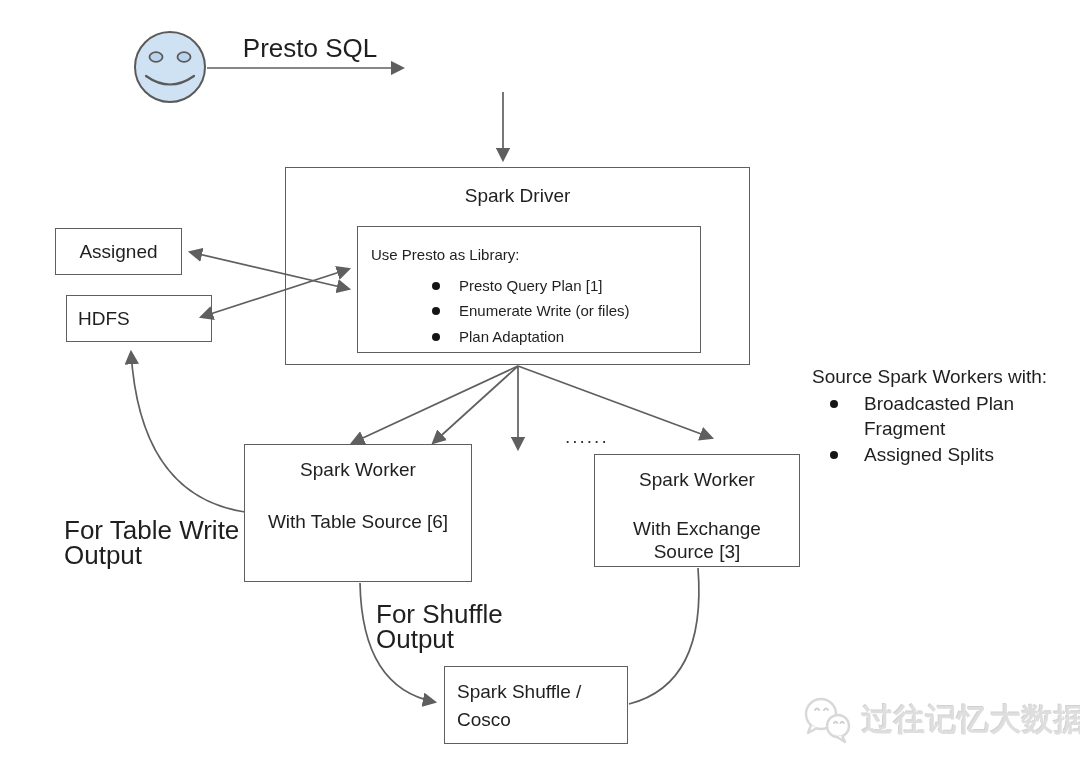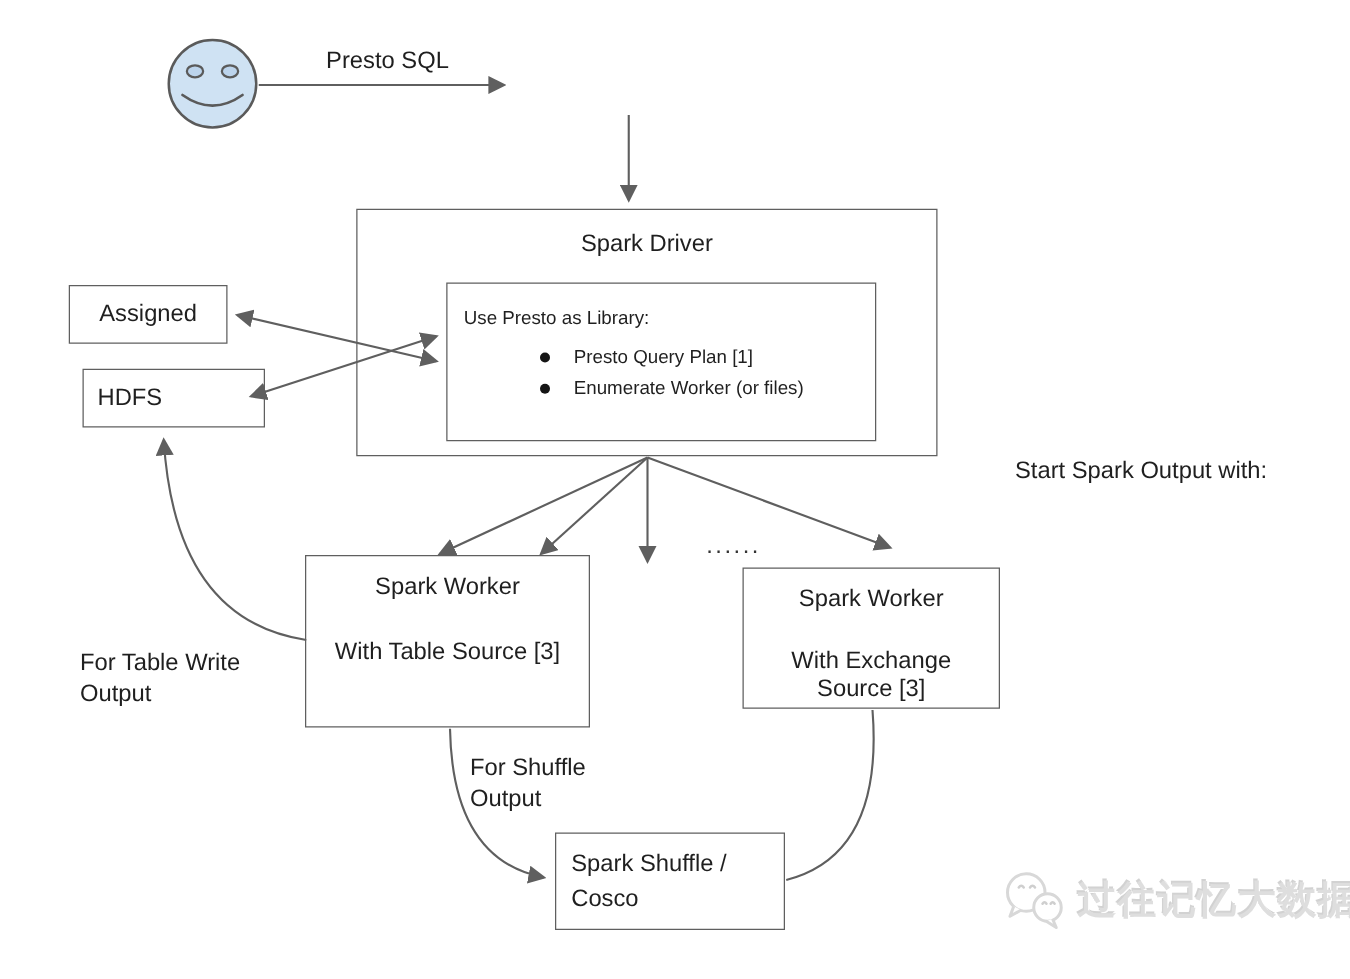--- a/index.html
+++ b/index.html
@@ -5,21 +5,21 @@
   html,body{margin:0;padding:0;background:#ffffff;}
   #stage{
     position:relative;width:1080px;height:783px;background:#ffffff;overflow:hidden;
     font-family:"Liberation Sans","DejaVu Sans",sans-serif;color:#1f1f1f;
   }
   .box{
     position:absolute;border:1.7px solid #5f5f5f;background:transparent;
     box-sizing:border-box;font-size:19px;line-height:24px;
   }
   .box .cline{position:absolute;left:0;width:100%;text-align:center;}
-  .label{position:absolute;font-size:19px;line-height:25px;white-space:nowrap;}
+  .label{position:absolute;font-size:26px;line-height:25px;white-space:nowrap;}
   
   #driver-title{top:16px;}
   #inner-lib{padding:16px 0 0 13px;font-size:15px;}
   ul.dots{list-style:none;margin:6px 0 0 0;padding:0;}
   ul.dots li{position:relative;line-height:25.3px;}
   #inner-lib ul.dots li{padding-left:88px;}
   #inner-lib ul.dots li::before{
     content:"";position:absolute;left:61px;top:9px;width:8px;height:8px;
     border-radius:50%;background:#151515;
   }
@@ -51,55 +51,60 @@
 
   <div class="box" style="left:285px;top:167px;width:465px;height:198px;text-decoration:underline;">
     <div class="cline" id="driver-title">Spark Driver</div>
   </div>
 
   <div class="box" style="left:357px;top:226px;width:344px;height:127px;">
     <div id="inner-lib">
       <div>Use Presto as Library:</div>
       <ul class="dots">
         <li>Presto Query Plan [1]</li>
-        <li>Enumerate Worker (or files)</li>
+        <li>Enumerate Write (or files)</li>
+        <li>Plan Adaptation</li>
       </ul>
     </div>
   </div>
 
   <div class="box" style="left:55px;top:228px;width:127px;height:47px;">
     <div class="cline" style="top:11px;">Assigned</div>
   </div>
 
   <div class="box" style="left:66px;top:295px;width:146px;height:47px;">
     <div style="position:absolute;left:11px;top:11px;">HDFS</div>
   </div>
 
   <div class="box" style="left:244px;top:444px;width:228px;height:138px;">
     <div class="cline" style="top:13px;">Spark Worker</div>
-    <div class="cline" style="top:65px;">With Table Source [3]</div>
+    <div class="cline" style="top:65px;">With Table Source [6]</div>
   </div>
 
   <div class="box" style="left:594px;top:454px;width:206px;height:113px;">
     <div class="cline" style="top:13px;">Spark Worker</div>
     <div class="cline" style="top:62px;">With Exchange</div>
     <div class="cline" style="top:85px;">Source [3]</div>
   </div>
 
   <div class="box" style="left:444px;top:666px;width:184px;height:78px;">
     <div style="position:absolute;left:12px;top:11px;line-height:27px;">Spark Shuffle /</div>
     <div style="position:absolute;left:12px;top:39px;line-height:27px;">Cosco</div>
   </div>
 
   <div class="label" style="left:240px;top:36px;width:140px;text-align:center;">Presto SQL</div>
 
   <div class="label" id="ellipsis">......</div>
 
   <div id="start-block">
-    <div>Start Spark Output with:</div>
+    <div>Source Spark Workers with:</div>
+    <ul class="dots">
+      <li>Broadcasted Plan Fragment</li>
+      <li>Assigned Splits</li>
+    </ul>
   </div>
 
   <div class="label" style="left:64px;top:518px;">
     <div>For Table Write</div>
     <div>Output</div>
   </div>
 
   <div class="label" style="left:376px;top:602px;">
     <div>For Shuffle</div>
     <div>Output</div>

